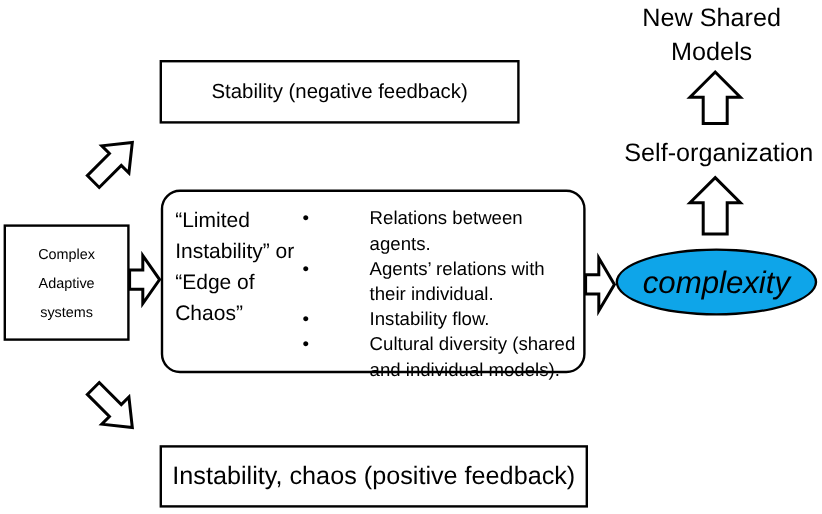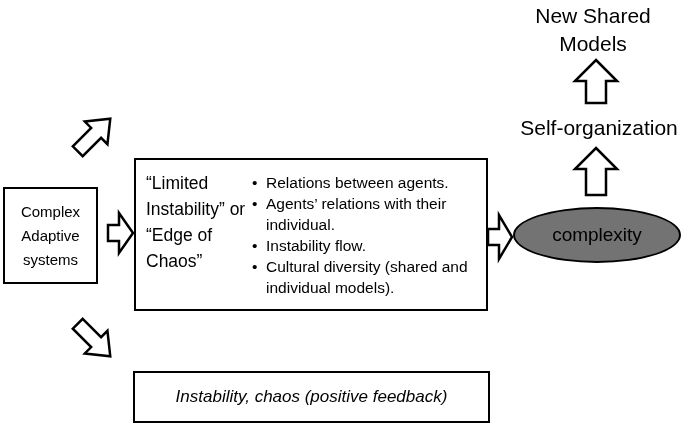--- a/index.html
+++ b/index.html
@@ -22,69 +22,70 @@
     border: 2.5px solid #000000;
     background: #ffffff;
     display: flex;
     align-items: center;
     justify-content: center;
     text-align: center;
   }
   .multiline { white-space: pre-line; }
 
   .left-box {
-    left: 3px; top: 187px; width: 95px; height: 97px;
-    font-size: 15px; line-height: 24px;
+    left: 3px; top: 187px; width: 105px; height: 97px;
+    font-size: 12px; line-height: 24px;
   }
   .top-box {
     left: 133px; top: 50px; width: 300px; height: 53px;
     font-size: 17px;
   }
   .middle-box {
     left: 134px; top: 158px; width: 354px; height: 153px;
     align-items: flex-start;
     justify-content: flex-start;
     text-align: left;
     padding: 10px 6px 8px 10px;
     gap: 6px;
+    border-radius: 16px;
   }
   .mb-title {
     flex: 0 0 100px;
     width: 100px;
     font-size: 17.5px;
     line-height: 26px;
   }
   .mb-bullets {
     flex: 1;
     margin: 2px 0 0 0;
     padding: 0;
     list-style: none;
     font-size: 15.5px;
     line-height: 21px;
   }
   .bullet-item { display: flex; }
   .bullet { flex: 0 0 14px; width: 14px; }
-  .bullet-text { flex: 1; }
+  .bullet-text { flex: 1; margin-left: 42px; }
 
   .bottom-box {
     left: 133px; top: 371px; width: 357px; height: 52px;
-    font-size: 17px;
-    font-style: italic;
+    font-size: 21px;
   }
   .ellipse {
     position: absolute;
     left: 513px; top: 207px; width: 168px; height: 56px;
     box-sizing: border-box;
     border: 2.5px solid #000000;
     border-radius: 50%;
-    background: #737373;
+    background: #0ea5e9;
     display: flex;
     align-items: center;
     justify-content: center;
-    font-size: 19px;
+    font-size: 26px;
+    font-style: italic;
   }
   .label {
     position: absolute;
     text-align: center;
     font-size: 21px;
   }
   .label-new-shared {
     left: 498px; top: 2px; width: 190px;
     line-height: 28px;
   }
@@ -102,20 +103,21 @@
 </style>
 </head>
 <body>
 
 <div class="canvas">
 
   <div class="box left-box multiline">Complex
 Adaptive
 systems</div>
 
+  <div class="box top-box">Stability (negative feedback)</div>
 
   <div class="box middle-box">
     <div class="mb-title">“Limited Instability” or “Edge of Chaos”</div>
     <ul class="mb-bullets">
       <li class="bullet-item">
         <span class="bullet">•</span>
         <span class="bullet-text">Relations between agents.</span>
       </li>
       <li class="bullet-item">
         <span class="bullet">•</span>

